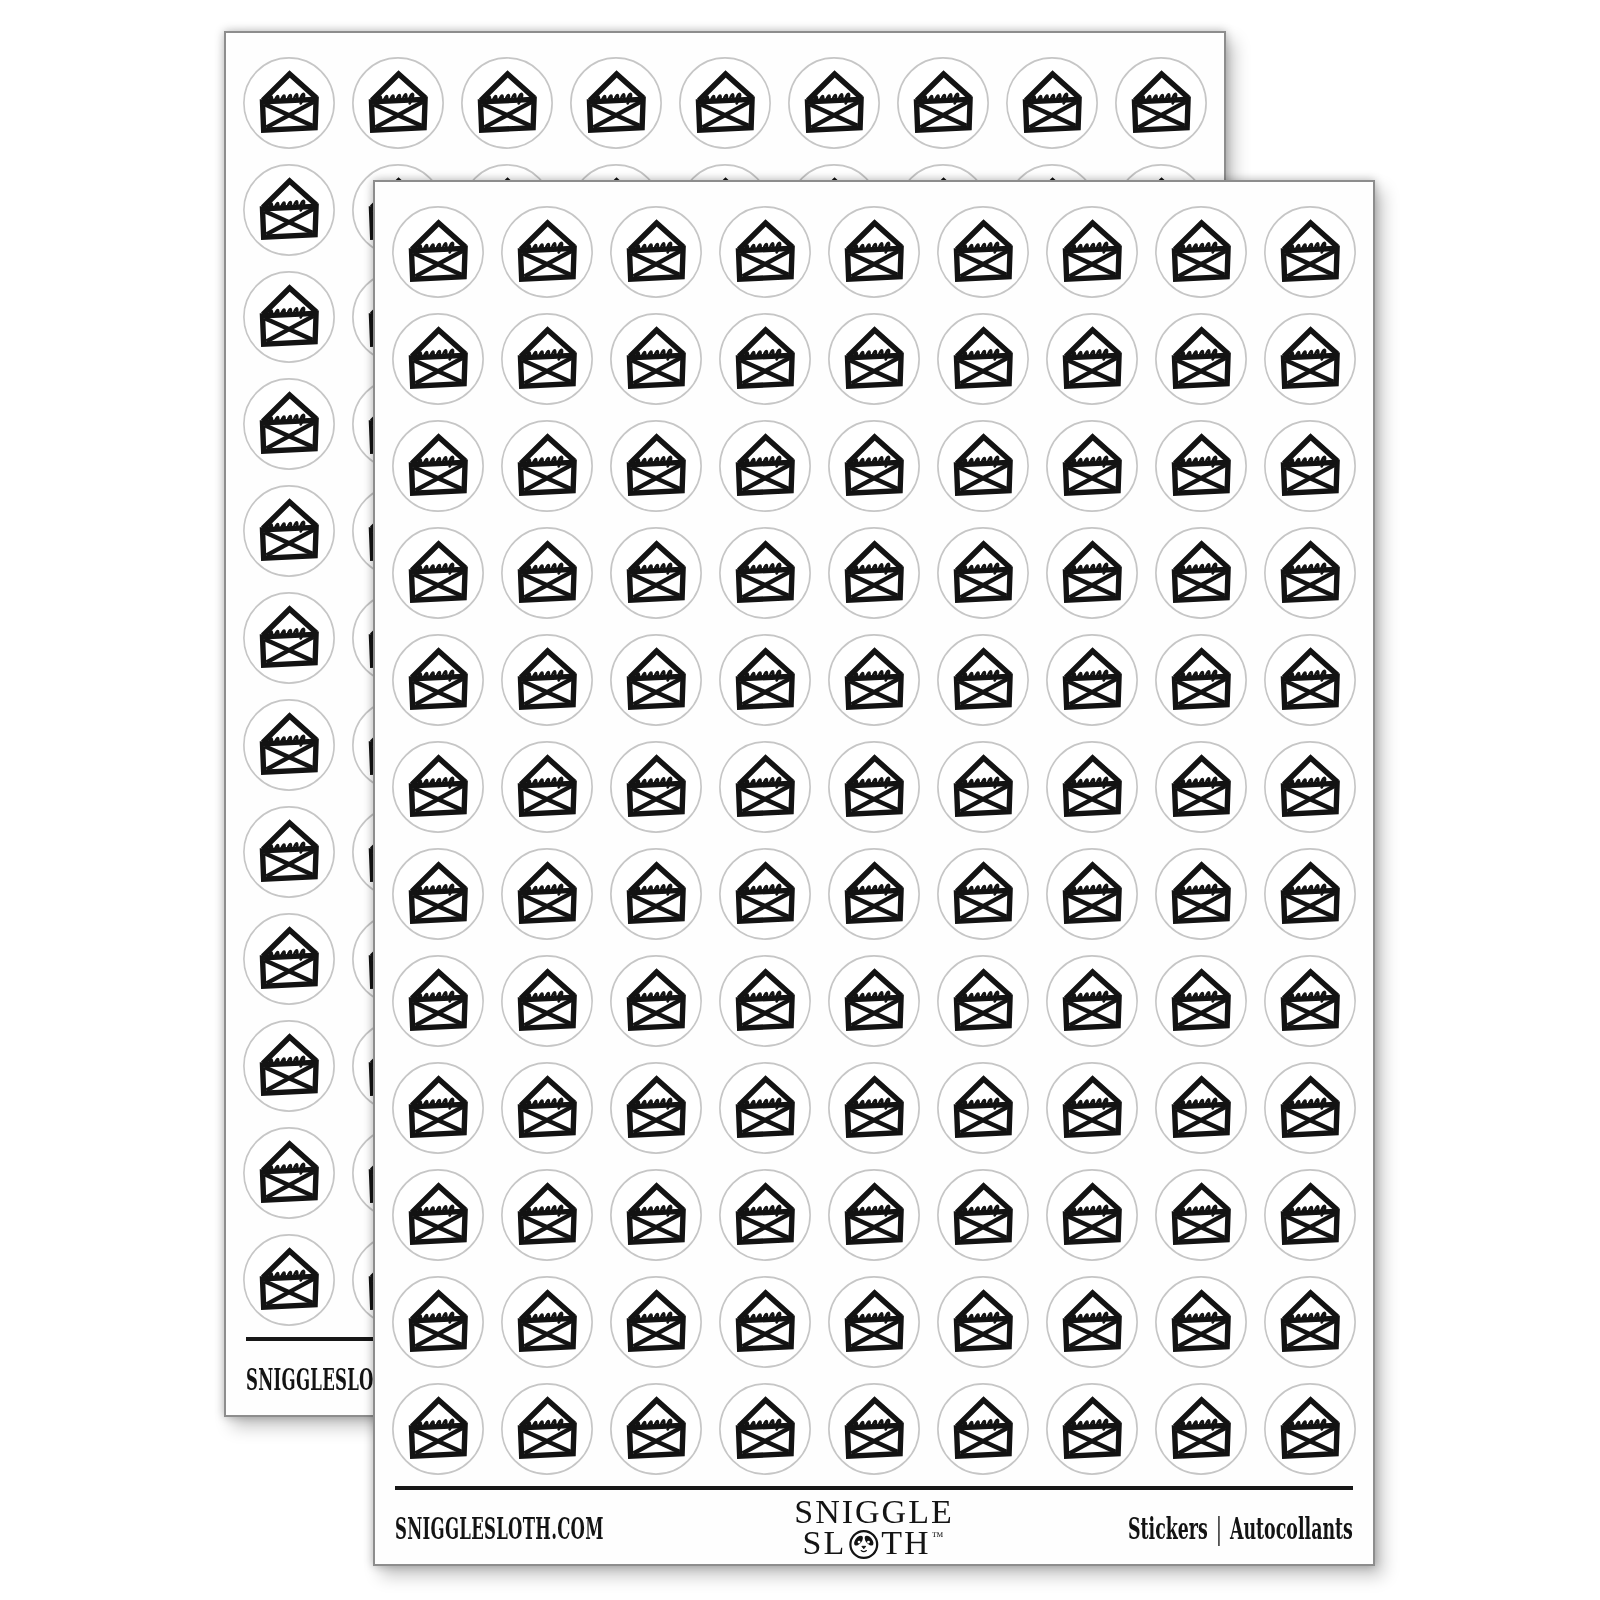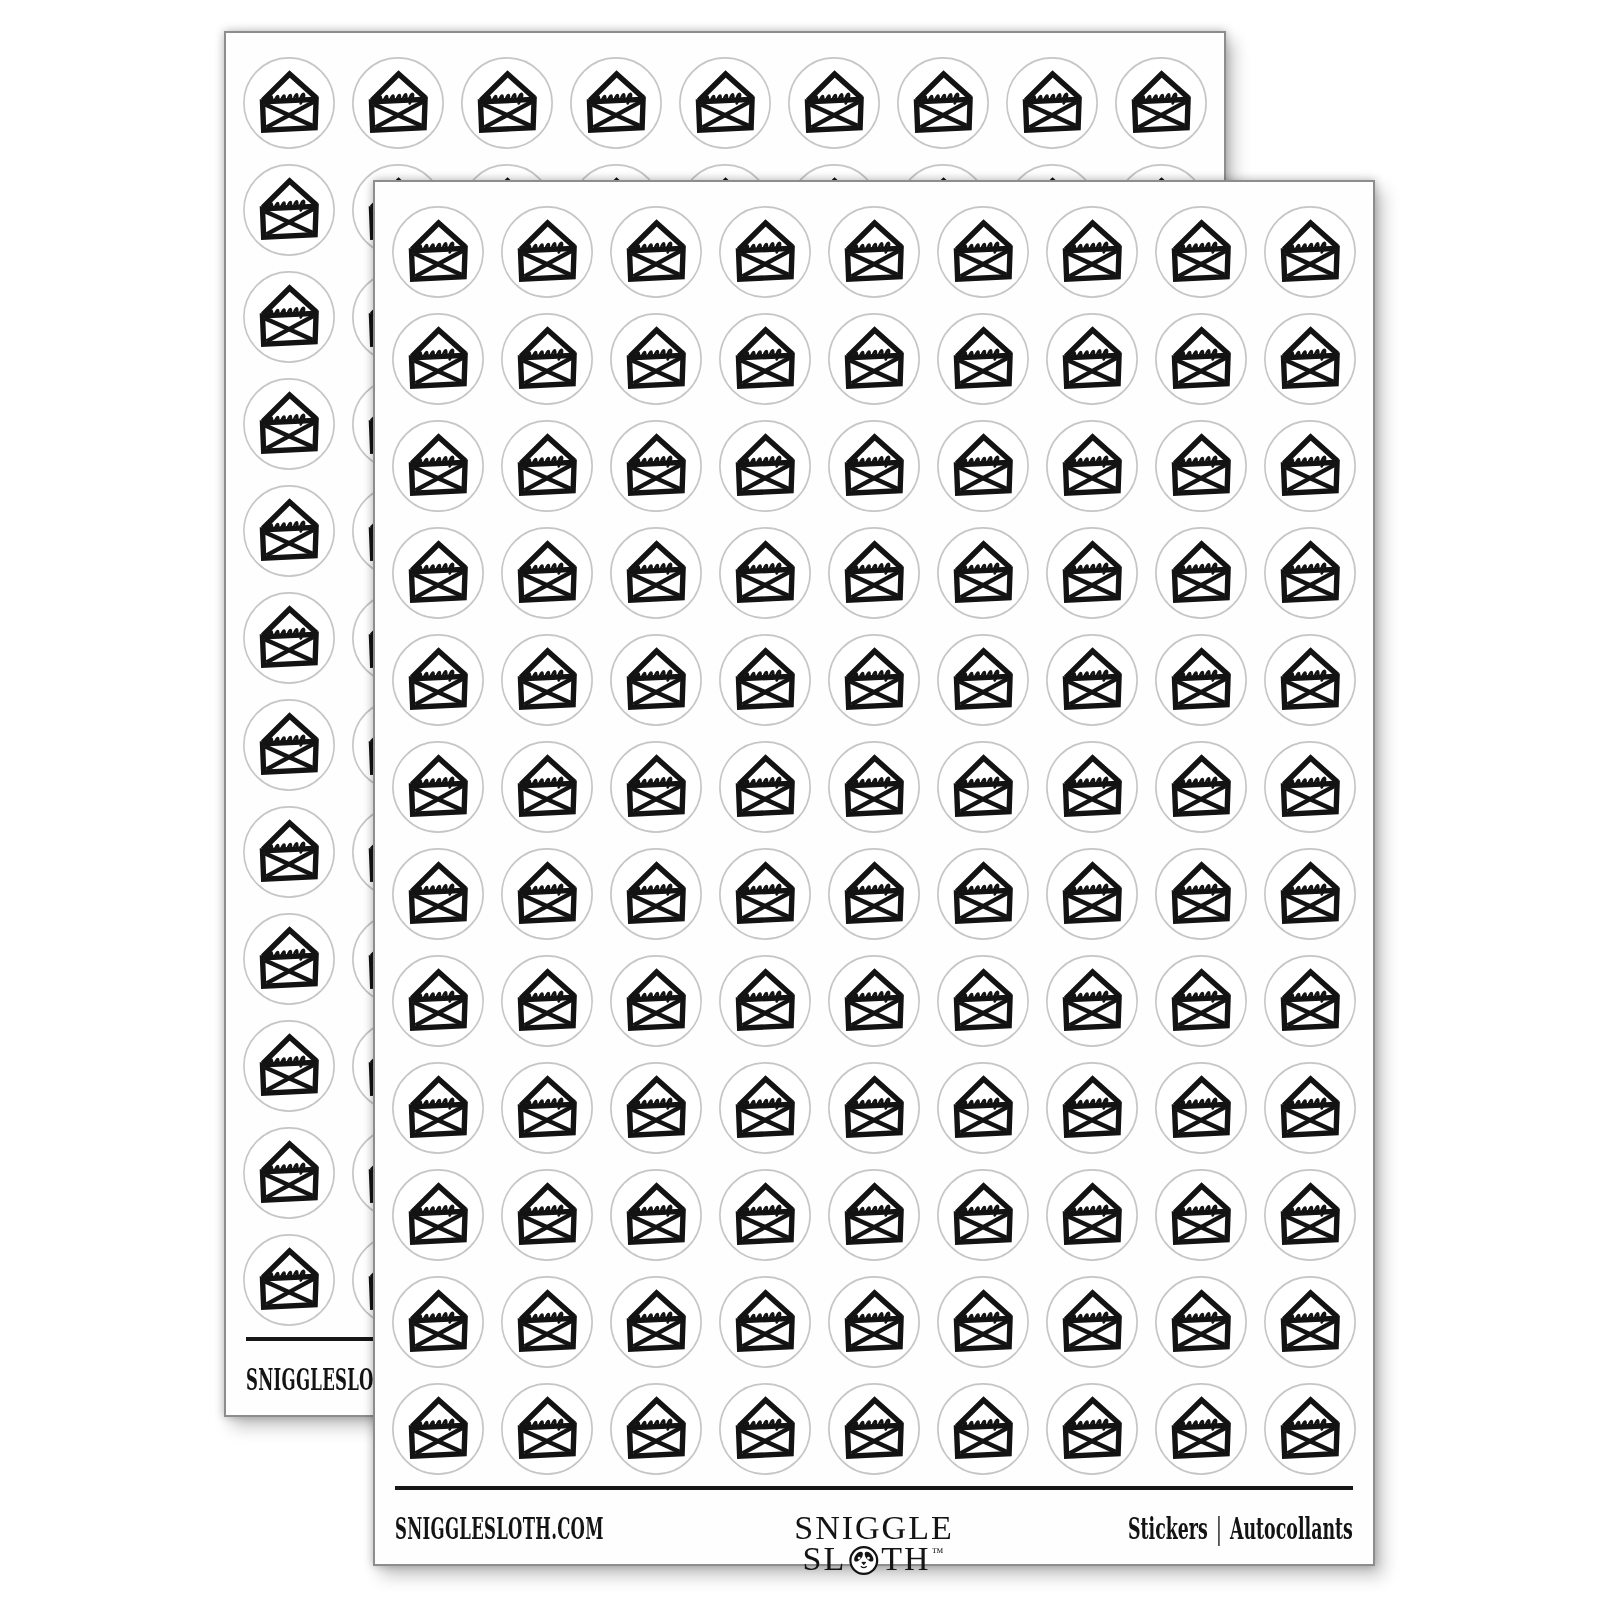--- a/index.html
+++ b/index.html
@@ -38,21 +38,21 @@
     white-space:nowrap;display:inline-block;transform:scaleX(.55);transform-origin:left center;
     letter-spacing:.5px;
   }
   .lang{
     font-family:"DejaVu Serif", serif;font-weight:700;font-size:30px;color:#131313;
     white-space:nowrap;display:inline-block;transform:scaleX(.58);transform-origin:right center;
   }
   .lang .sep{margin:0 14px;font-weight:400;}
   .brand{
     position:absolute;left:50%;top:50%;transform:translate(-50%,-50%);
-    text-align:left;color:#141414;font-family:"Liberation Serif", serif;margin-top:16px;
+    text-align:left;color:#141414;font-family:"Liberation Serif", serif;
   }
   .brand-top{font-size:34px;letter-spacing:2px;line-height:30px;}
   .brand-bottom{
     font-size:34px;letter-spacing:2px;line-height:32px;
     display:flex;align-items:center;justify-content:center;
   }
   .sloth{width:31px;height:31px;margin:0 2px;position:relative;top:1px;}
   .tm{font-size:12px;align-self:flex-start;line-height:18px;margin-left:1px;}
 </style>
 </head>

